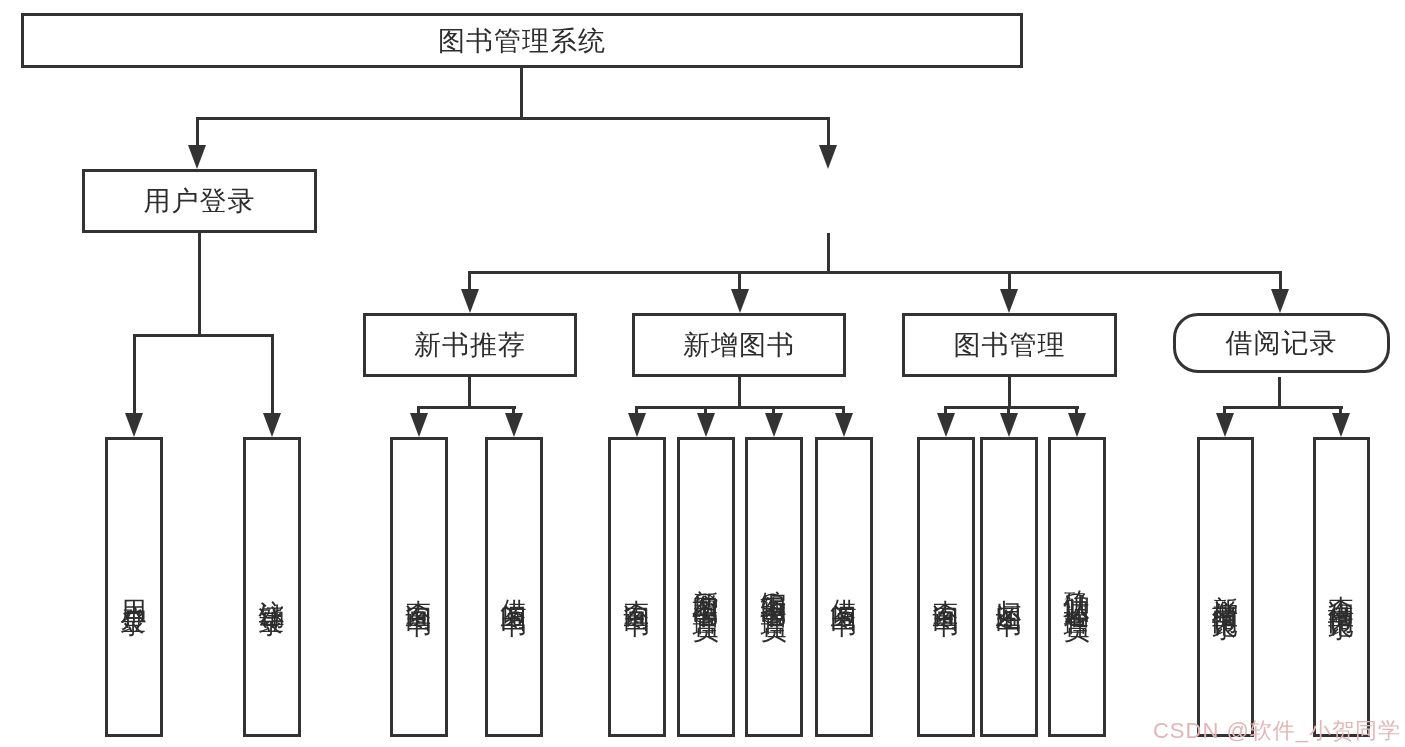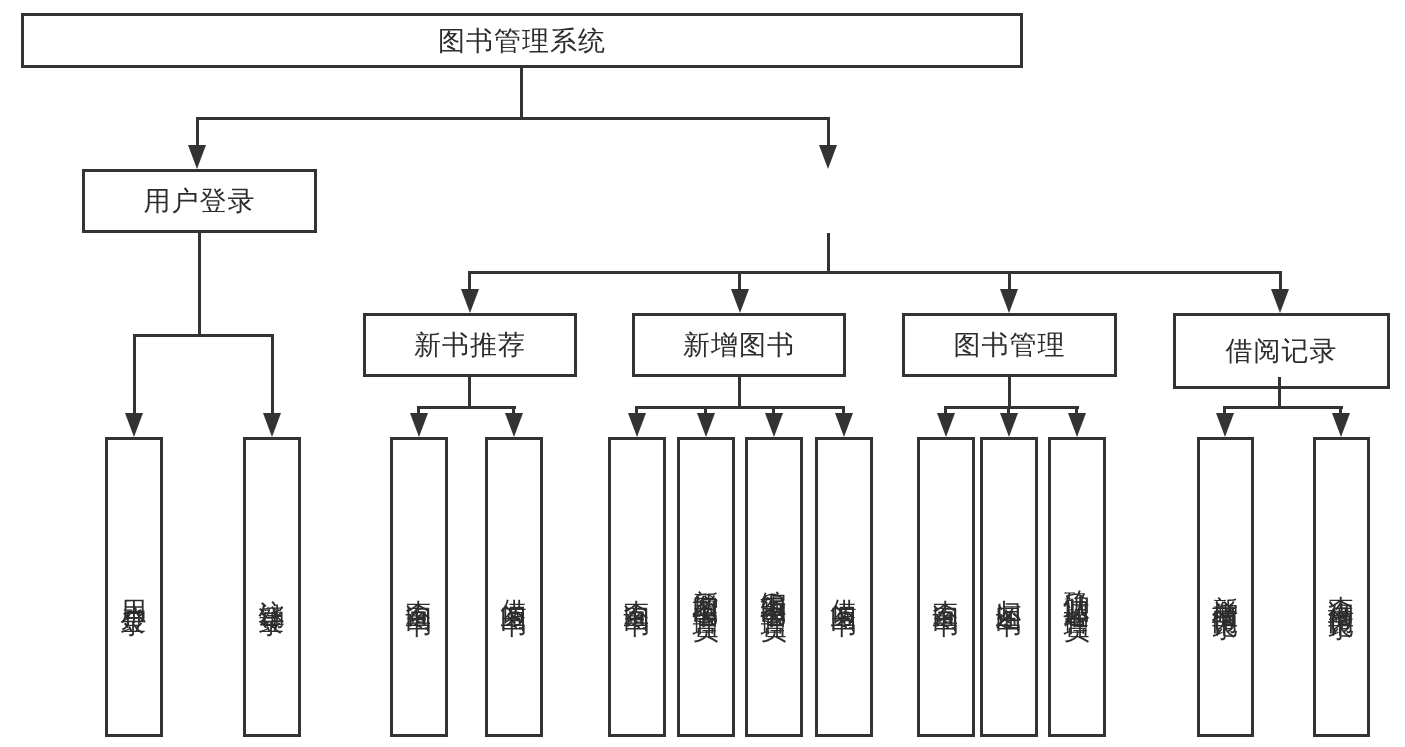--- a/index.html
+++ b/index.html
@@ -36,21 +36,21 @@
 
   <div class="box" style="left:82px;top:169px;width:235px;height:64px;">用户登录</div>
 
 
   <div class="box" style="left:363px;top:313px;width:214px;height:64px;">新书推荐</div>
 
   <div class="box" style="left:632px;top:313px;width:214px;height:64px;">新增图书</div>
 
   <div class="box" style="left:902px;top:313px;width:215px;height:64px;">图书管理</div>
 
-  <div class="box" style="left:1173px;top:313px;width:217px;height:76px;">借阅记录</div>
+  <div class="box" style="left:1173px;top:313px;width:217px;height:60px;border-radius:25px;">借阅记录</div>
 
   <div class="box vbox" style="left:105px;top:437px;width:58px;height:300px;">用户登录</div>
 
   <div class="box vbox" style="left:243px;top:437px;width:58px;height:300px;">注销登录</div>
 
   <div class="box vbox" style="left:390px;top:437px;width:58px;height:300px;">查询图书</div>
 
   <div class="box vbox" style="left:485px;top:437px;width:58px;height:300px;">借阅图书</div>
 
   <div class="box vbox" style="left:608px;top:437px;width:58px;height:300px;">查询图书</div>
@@ -123,14 +123,15 @@
   <div class="arr" style="left:628px;top:413px;"></div>
   <div class="arr" style="left:697px;top:413px;"></div>
   <div class="arr" style="left:765px;top:413px;"></div>
   <div class="arr" style="left:835px;top:413px;"></div>
   <div class="arr" style="left:937px;top:413px;"></div>
   <div class="arr" style="left:1000px;top:413px;"></div>
   <div class="arr" style="left:1068px;top:413px;"></div>
   <div class="arr" style="left:1216px;top:413px;"></div>
   <div class="arr" style="left:1332px;top:413px;"></div>
 
+  <div class="watermark">CSDN @软件_小贺同学</div>
 
 </div>
 
 </body></html>

